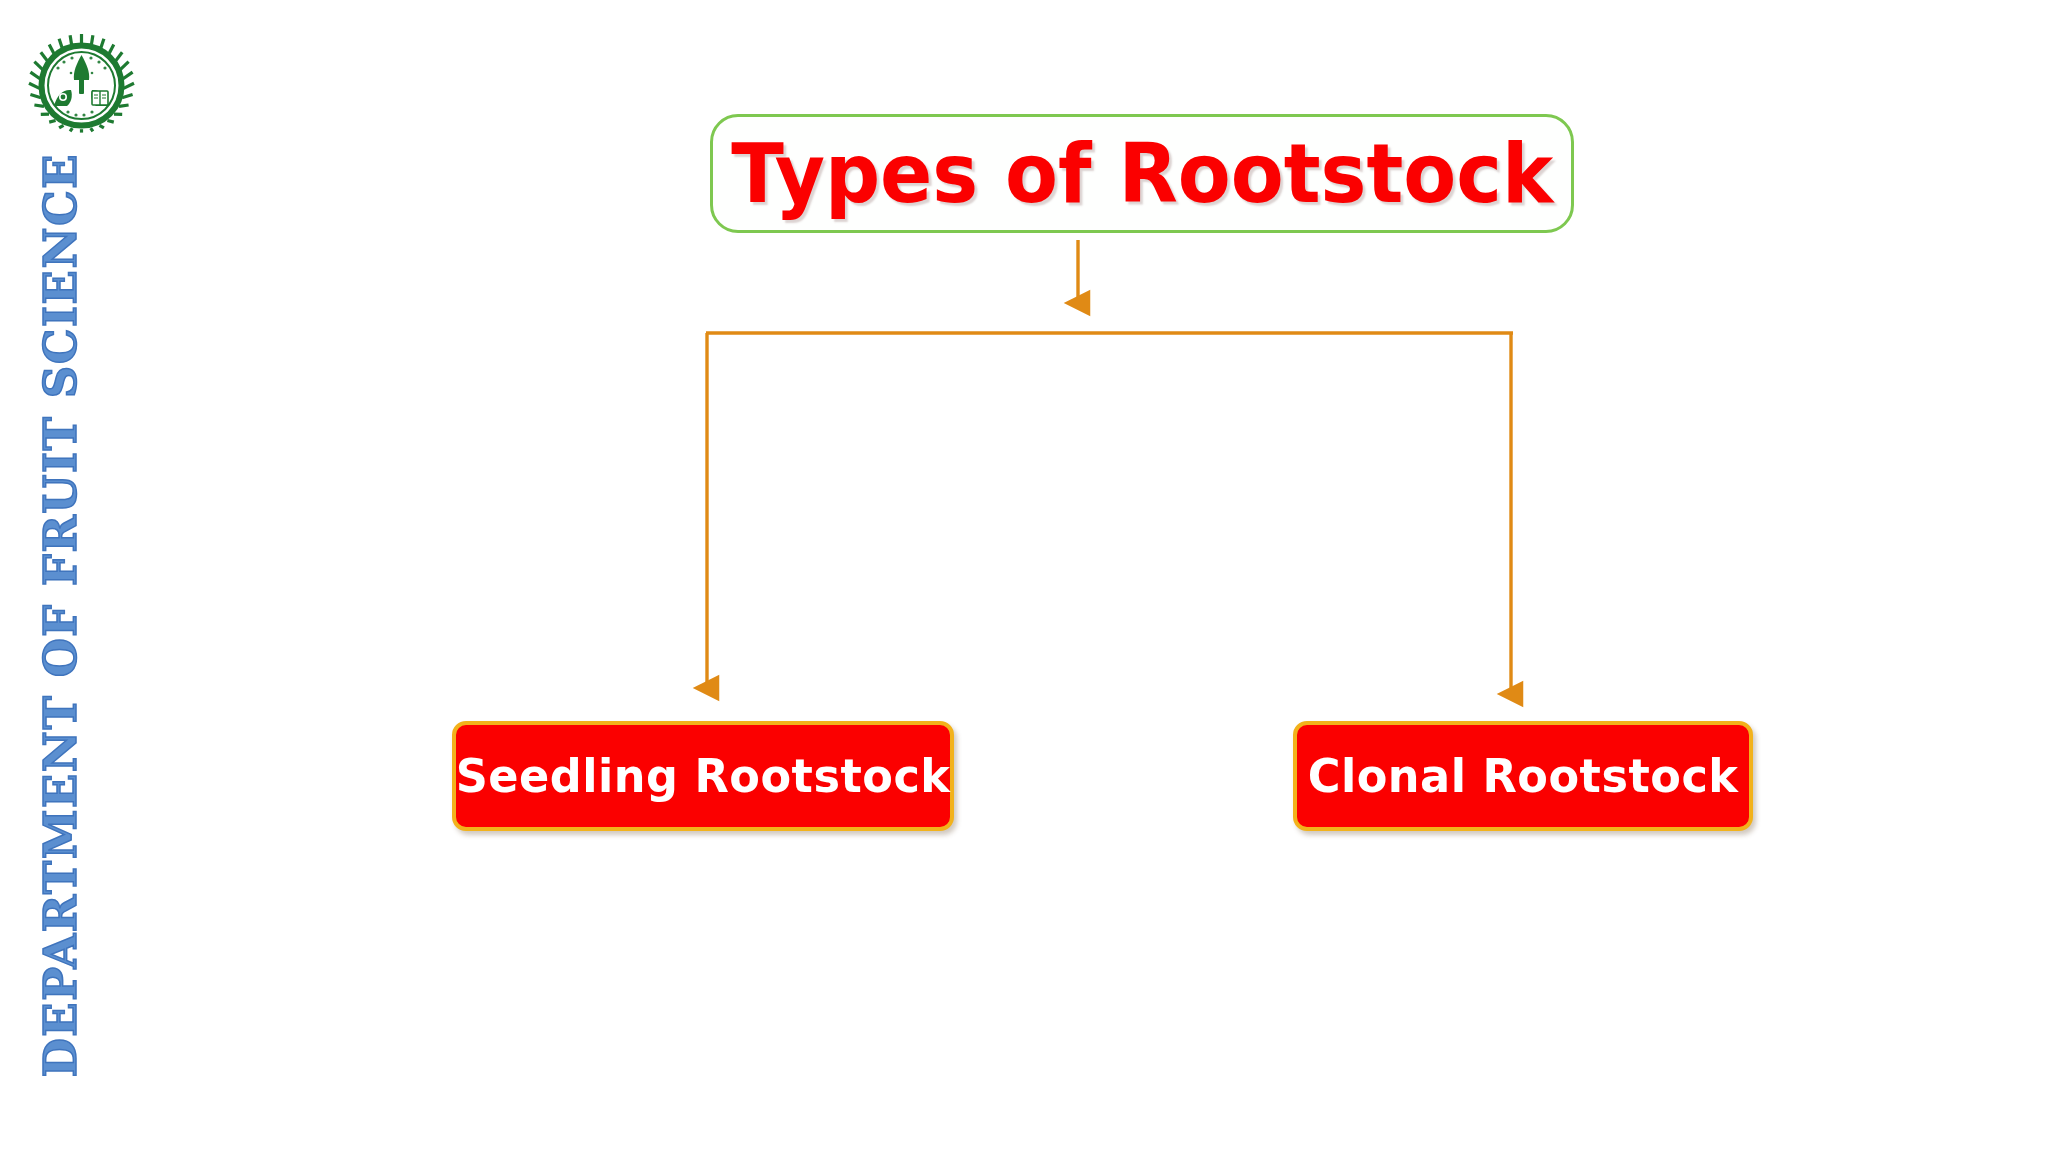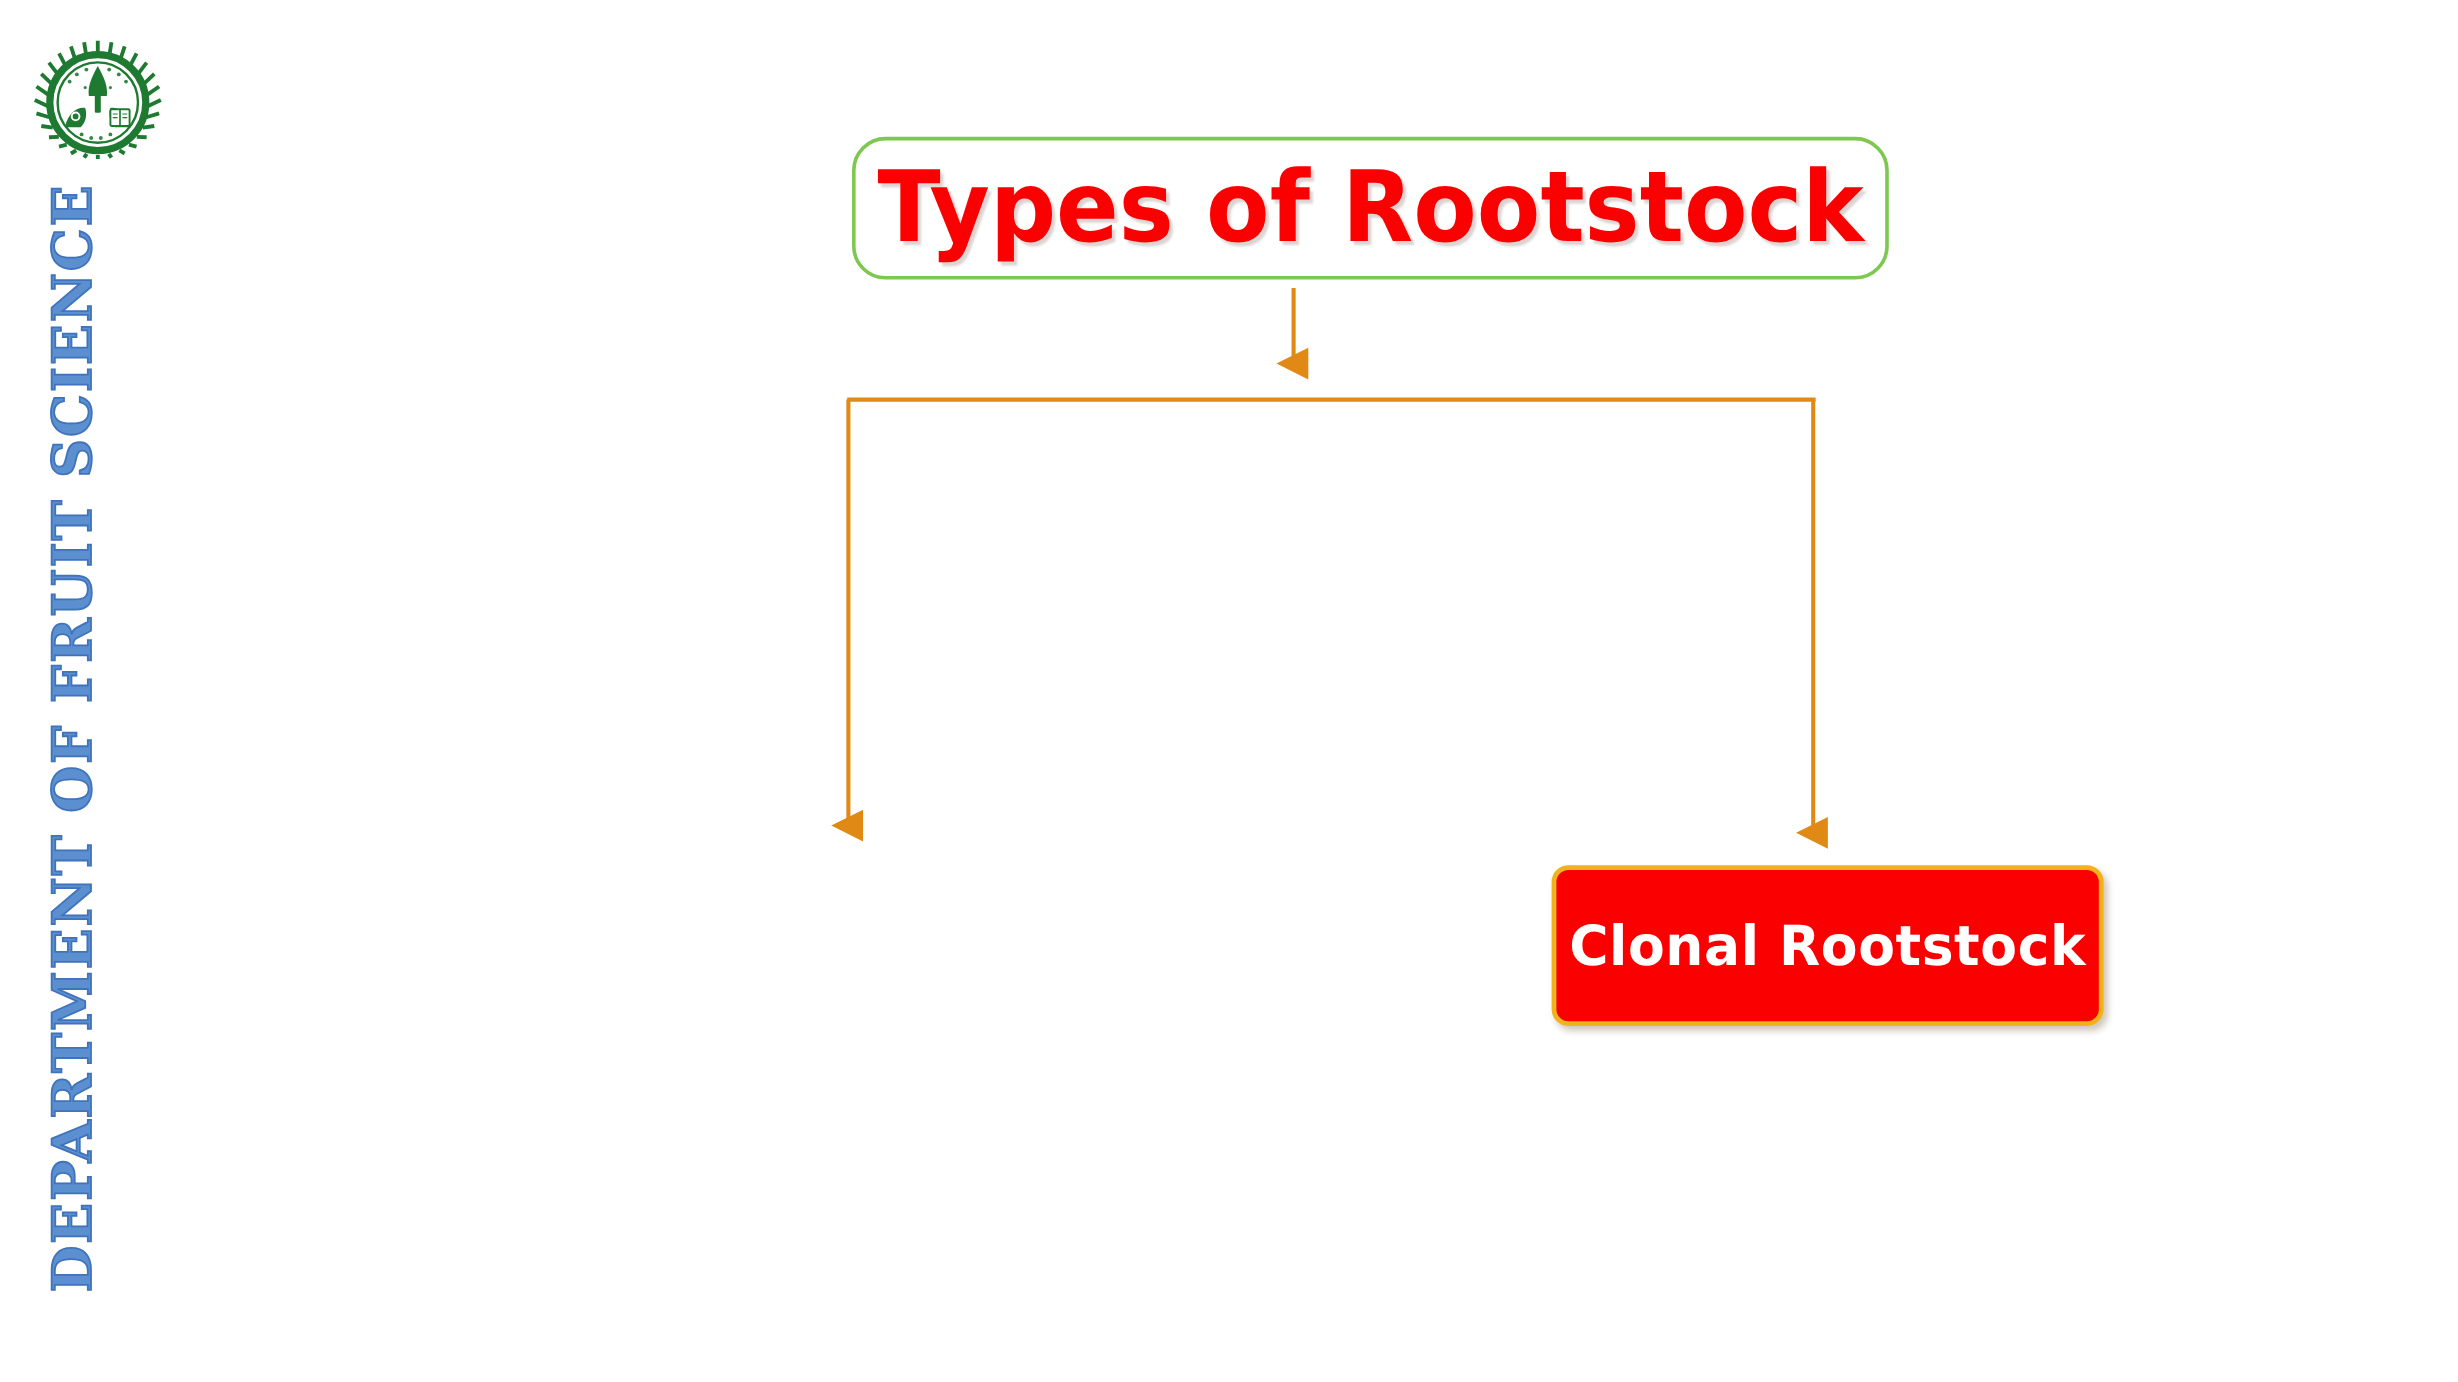--- a/index.html
+++ b/index.html
@@ -118,21 +118,21 @@
   #box-seedling {
     left: 452px;
     top: 721px;
     width: 502px;
     height: 110px;
   }
   #box-clonal {
     left: 1293px;
     top: 721px;
     width: 460px;
-    height: 134px;
+    height: 110px;
   }
 </style>
 </head>
 <body>
 
 <div id="slide">
 
   <div id="logo">
     <svg viewBox="0 0 115 115" xmlns="http://www.w3.org/2000/svg" aria-hidden="true">
       <g>
@@ -219,18 +219,21 @@
 
     <line x1="1078" y1="240" x2="1078" y2="303" stroke="#e08a15" stroke-width="3.4" marker-end="url(#arrowhead)"></line>
 
     <line x1="706" y1="333" x2="1513" y2="333" stroke="#e08a15" stroke-width="3.4"></line>
 
     <line x1="707" y1="333" x2="707" y2="688" stroke="#e08a15" stroke-width="3.4" marker-end="url(#arrowhead)"></line>
 
     <line x1="1511" y1="333" x2="1511" y2="694" stroke="#e08a15" stroke-width="3.4" marker-end="url(#arrowhead)"></line>
   </svg>
 
+  <div id="box-seedling" class="leaf-box">
+    <span class="leaf-text">Seedling Rootstock</span>
+  </div>
 
   <div id="box-clonal" class="leaf-box">
     <span class="leaf-text">Clonal Rootstock</span>
   </div>
 
 </div>
 
 </body></html>

